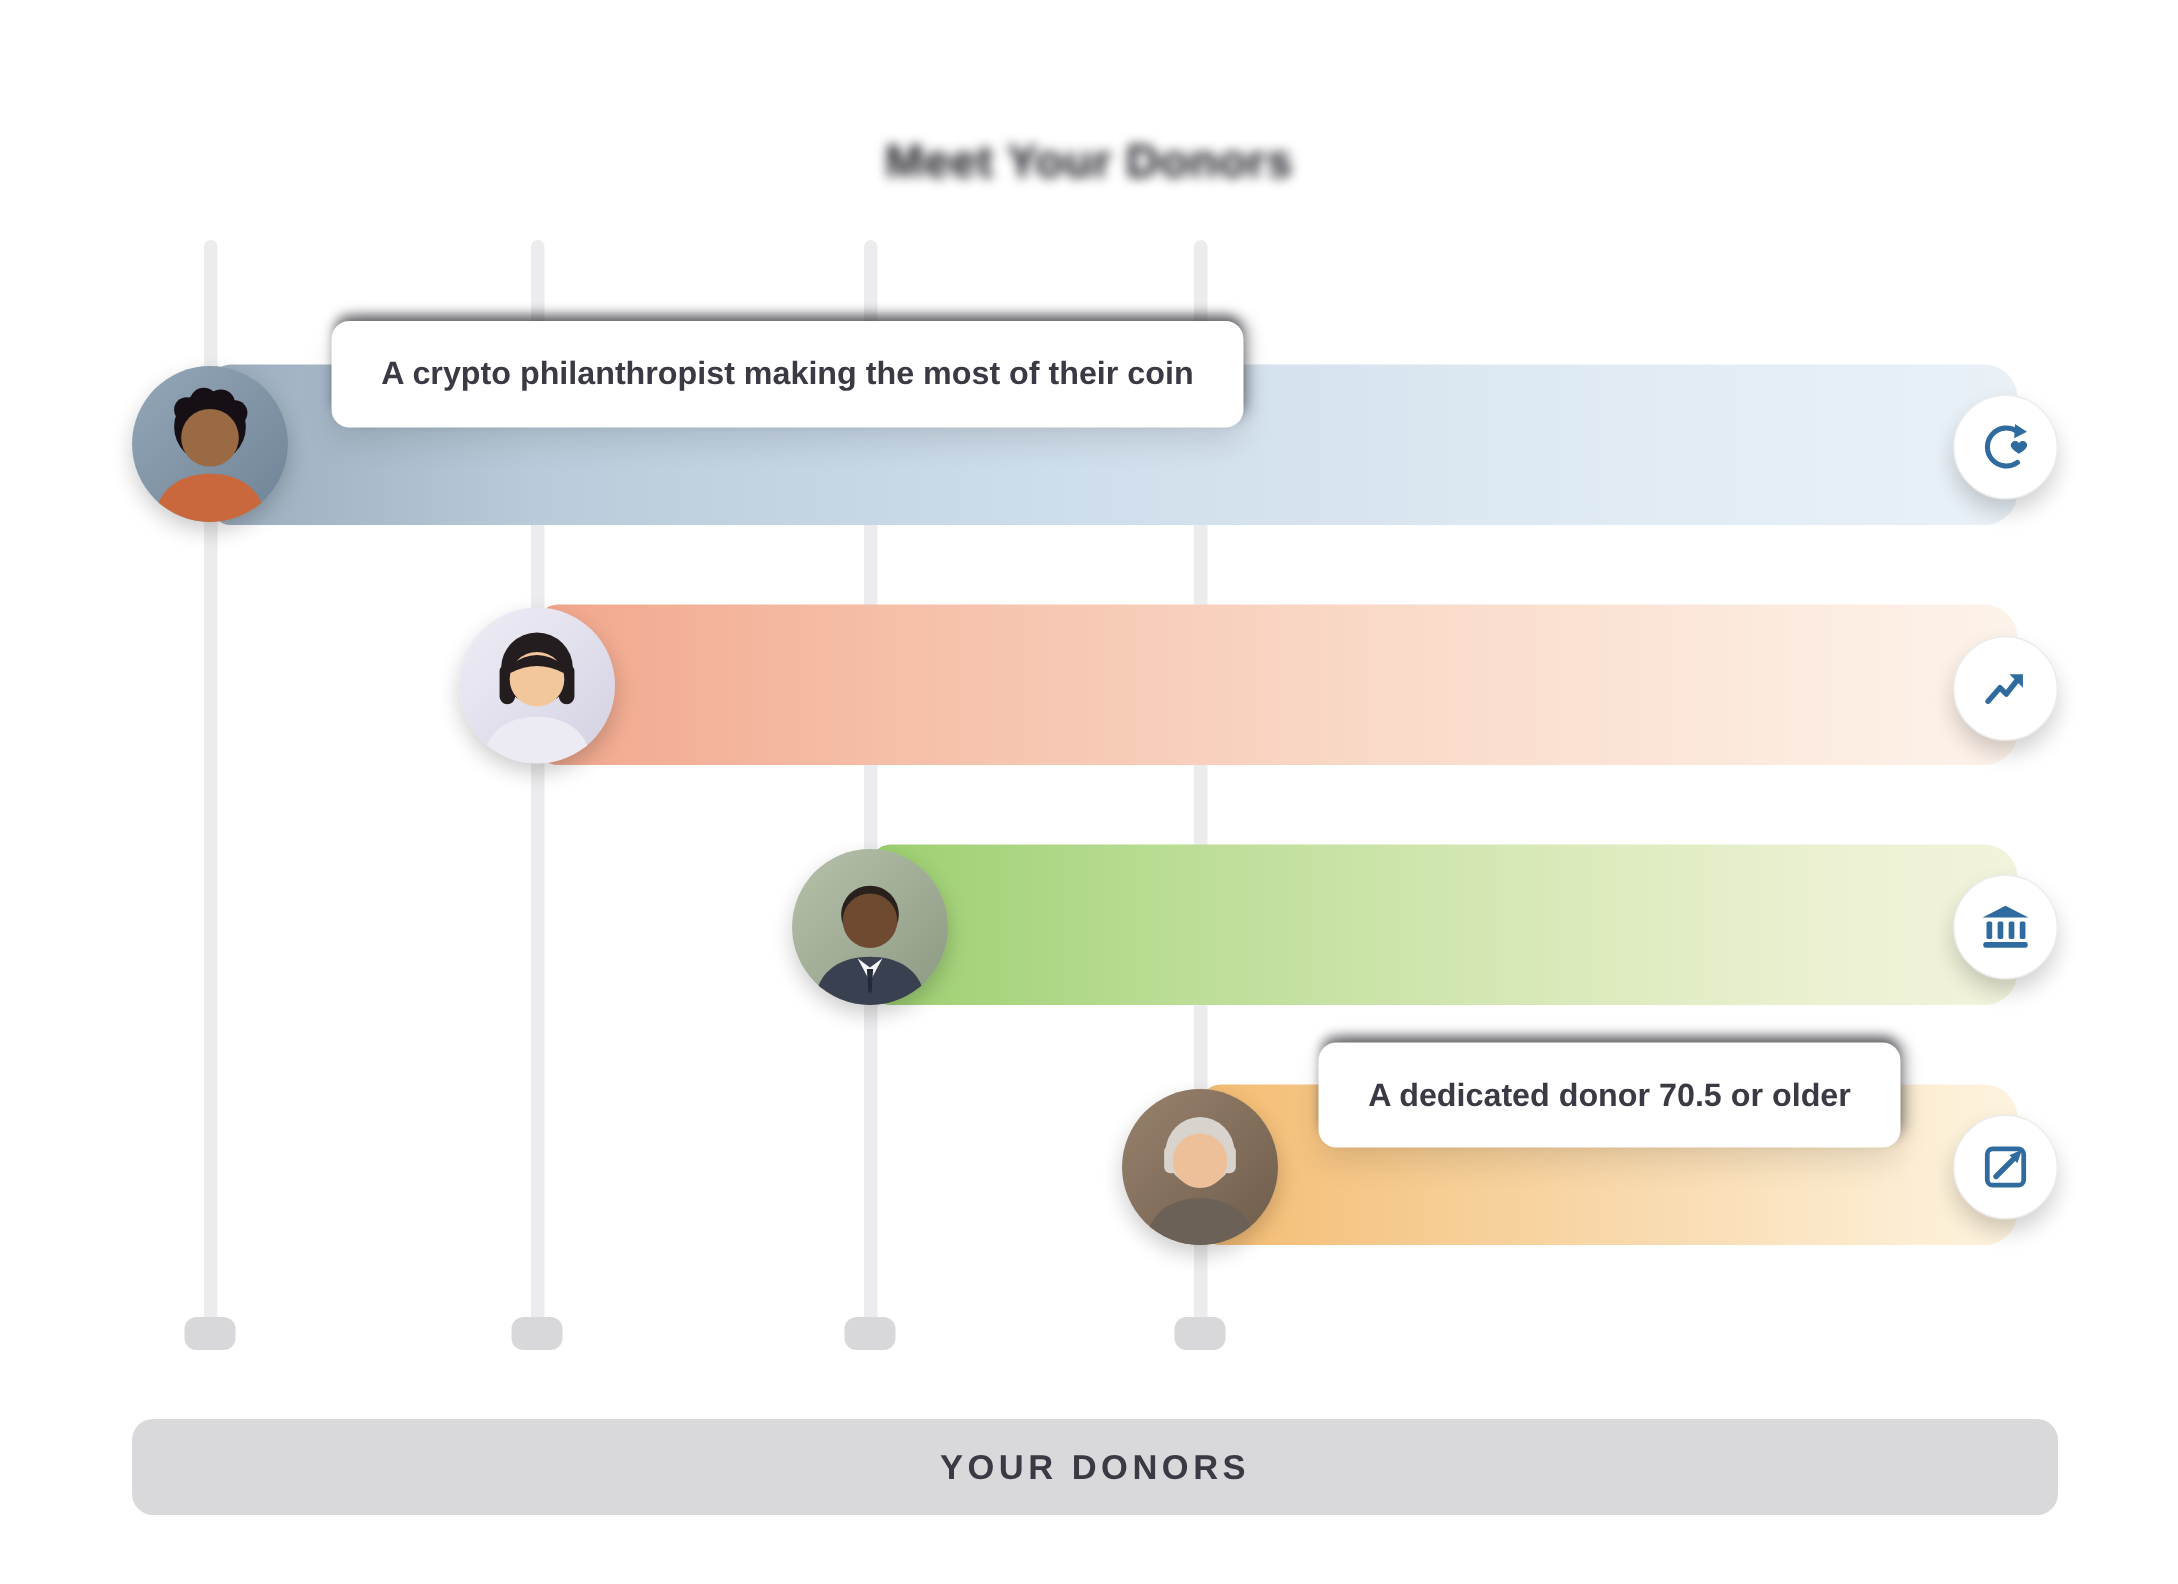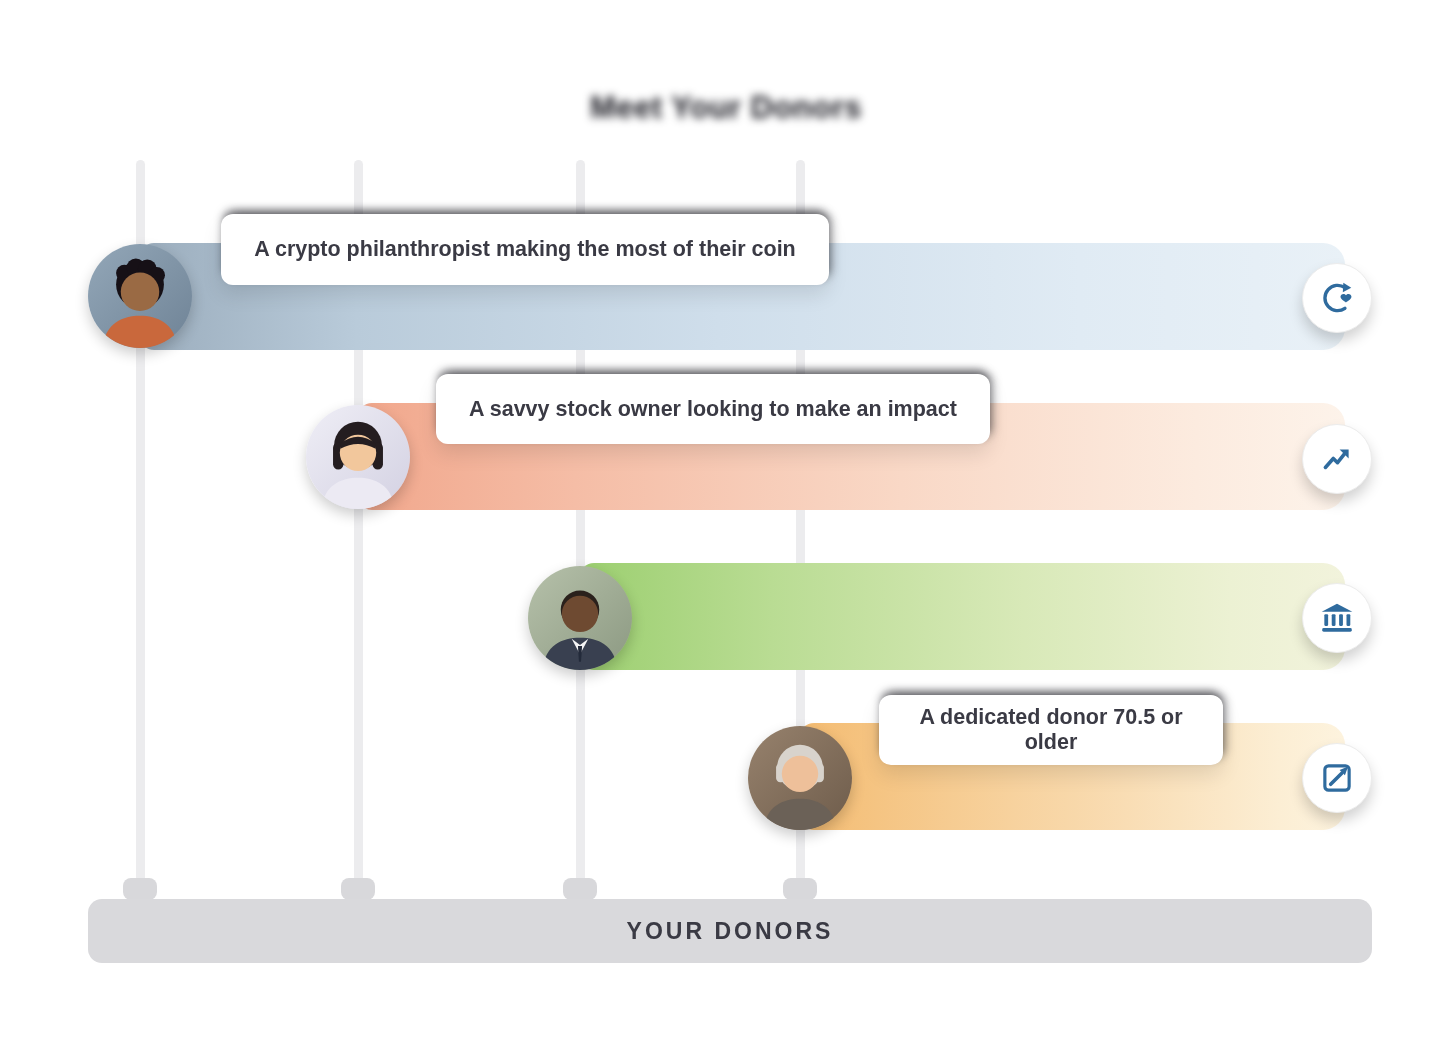--- a/index.html
+++ b/index.html
@@ -52,35 +52,35 @@
     position:absolute;background:#ffffff;border-radius:12px;
     display:flex;align-items:center;justify-content:center;text-align:center;
     font-size:21.5px;font-weight:600;color:#3a3a44;padding:0 18px;box-sizing:border-box;
     box-shadow:0 -6px 8px -2px rgba(22,22,30,.55),
                6px -4px 10px -3px rgba(22,22,30,.35),
                0 10px 20px rgba(0,0,0,.10);
   }
   .card1{left:221px;top:214px;width:608px;height:71px}
   .card2{left:436px;top:374px;width:554px;height:70px}
   .card3{left:660px;top:534px;width:592px;height:70px}
-  .card4{left:879px;top:695px;width:344px;height:70px}
+  .card4{left:879px;top:695px;width:388px;height:70px}
 
   
   .icon-badge{
     position:absolute;width:68px;height:68px;border-radius:50%;background:#ffffff;
     border:1px solid #ececec;box-shadow:0 8px 14px rgba(0,0,0,.18);
     display:flex;align-items:center;justify-content:center;cursor:pointer;
   }
   .ib1{left:1302px;top:263px}.ib2{left:1302px;top:424px}
   .ib3{left:1302px;top:583px}.ib4{left:1302px;top:743px}
   .icon-badge svg{display:block}
 
   
   .footer-bar{
-    position:absolute;left:88px;top:899px;width:1284px;height:64px;
+    position:absolute;left:88px;top:946px;width:1284px;height:64px;
     background:#d9d9dc;border-radius:14px;
     display:flex;align-items:center;justify-content:center;
     font-size:23px;font-weight:700;letter-spacing:3px;color:#3a3a44;
   }
 </style>
 </head>
 <body>
 
 <div class="stage">
 
@@ -167,23 +167,20 @@
       <rect x="27" y="36" width="9" height="18" rx="4" fill="#d8d3cc"></rect>
       <rect x="64" y="36" width="9" height="18" rx="4" fill="#d8d3cc"></rect>
       <circle cx="50" cy="46" r="17.5" fill="#eec09a"></circle>
       <path d="M15 100 C17 77 34 70 50 70 C66 70 83 77 85 100 Z" fill="#6b6157"></path>
     </svg>
   </div>
 
   <div class="card card1">
     <span>A crypto philanthropist making the most of their coin</span>
   </div>
-  <div class="card card2">
-    <span>A savvy stock owner looking to make an impact</span>
-  </div>
   <div class="card card4">
     <span>A dedicated donor 70.5 or older</span>
   </div>
 
   <div class="icon-badge ib1">
     <span>
       <svg width="38" height="38" viewBox="0 0 36 36">
         <path d="M25.5 8.2 A12 12 0 1 0 25.5 27.8" fill="none" stroke="#2f6b9e" stroke-width="3.2" stroke-linecap="round"></path>
         <polygon points="24,3.5 31.5,8.3 23.5,12.5" fill="#2f6b9e"></polygon>
         <path d="M26.5 15.5 c1.6,-2.4 5.2,-1.2 5.2,1.4 c0,2.6 -5.2,5.3 -5.2,5.3 c0,0 -5.2,-2.7 -5.2,-5.3 c0,-2.6 3.6,-3.8 5.2,-1.4 z" fill="#2f6b9e"></path>

